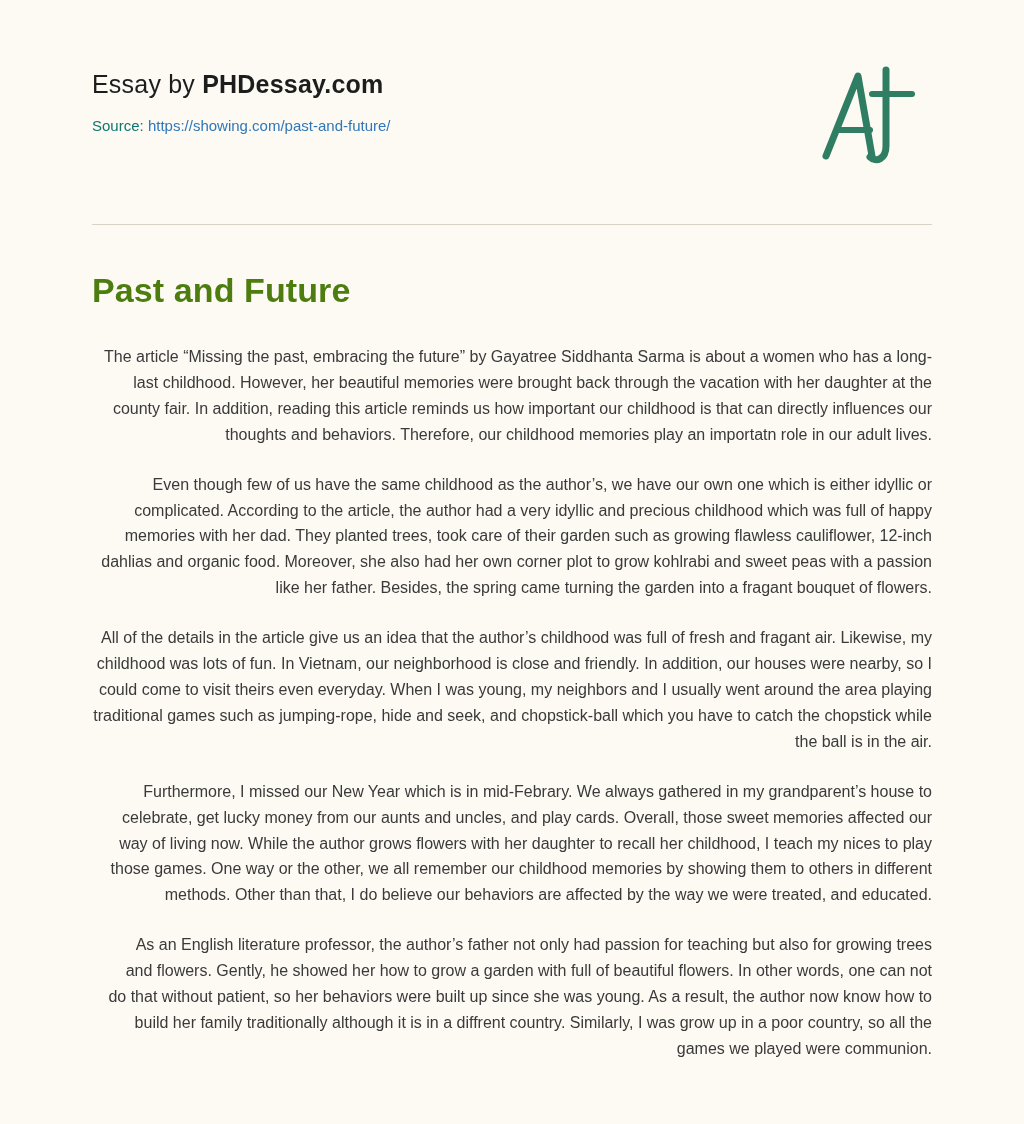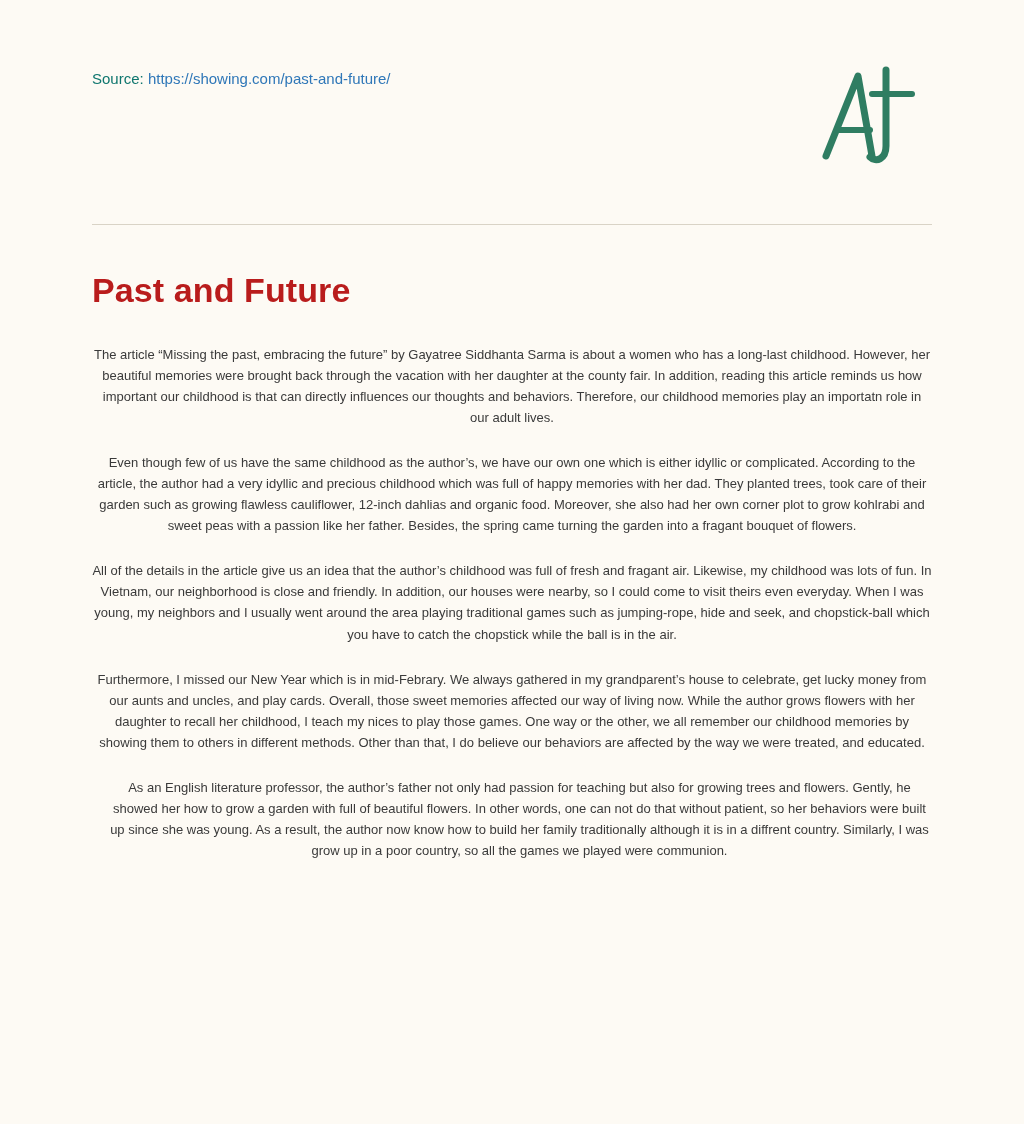--- a/index.html
+++ b/index.html
@@ -66,43 +66,46 @@
   }
   .divider {
     margin-top: 44px;
     border: 0;
     border-top: 1px solid #d9d3c6;
     width: 100%;
   }
   h1.doc-title {
     font-size: 34px;
     font-weight: 700;
-    color: #b91c1c;
+    color: #4d7c0f;
     margin: 46px 0 34px 0;
     letter-spacing: 0.1px;
   }
   .body-copy p {
-    font-size: 13px;
+    font-size: 16px;
     line-height: 1.62;
     color: #3a3a3a;
     margin: 0 0 24px 0;
     max-width: 845px;
-    text-align: center;
+    text-align: right;
   }
   .body-copy p:last-child {
     margin-bottom: 0;
     margin-left: 15px;
   }
 </style>
 </head>
 <body>
 
 <div class="page">
 
   <div class="header">
+    <p class="brand-line">
+      <span class="brand-essay">Essay</span><span class="brand-sep"> by </span><span class="brand-site">PHDessay.com</span>
+    </p>
     <p class="source-line">
       <span class="source-label">Source: </span><a class="source-url" href="#">https://showing.com/past-and-future/</a>
     </p>
 
     <div class="logo">
       <svg viewBox="0 0 120 110" width="120" height="110" aria-hidden="true">
         <path d="M14 96 L46 16 L60 96" fill="none" stroke="#2f7d62" stroke-width="7" stroke-linecap="round" stroke-linejoin="round"></path>
         <path d="M26 70 L58 70" fill="none" stroke="#2f7d62" stroke-width="6" stroke-linecap="round"></path>
         <path d="M74 10 L74 86 C74 99 64 103 58 97" fill="none" stroke="#2f7d62" stroke-width="7" stroke-linecap="round" stroke-linejoin="round"></path>
         <path d="M60 34 L100 34" fill="none" stroke="#2f7d62" stroke-width="6" stroke-linecap="round"></path>

